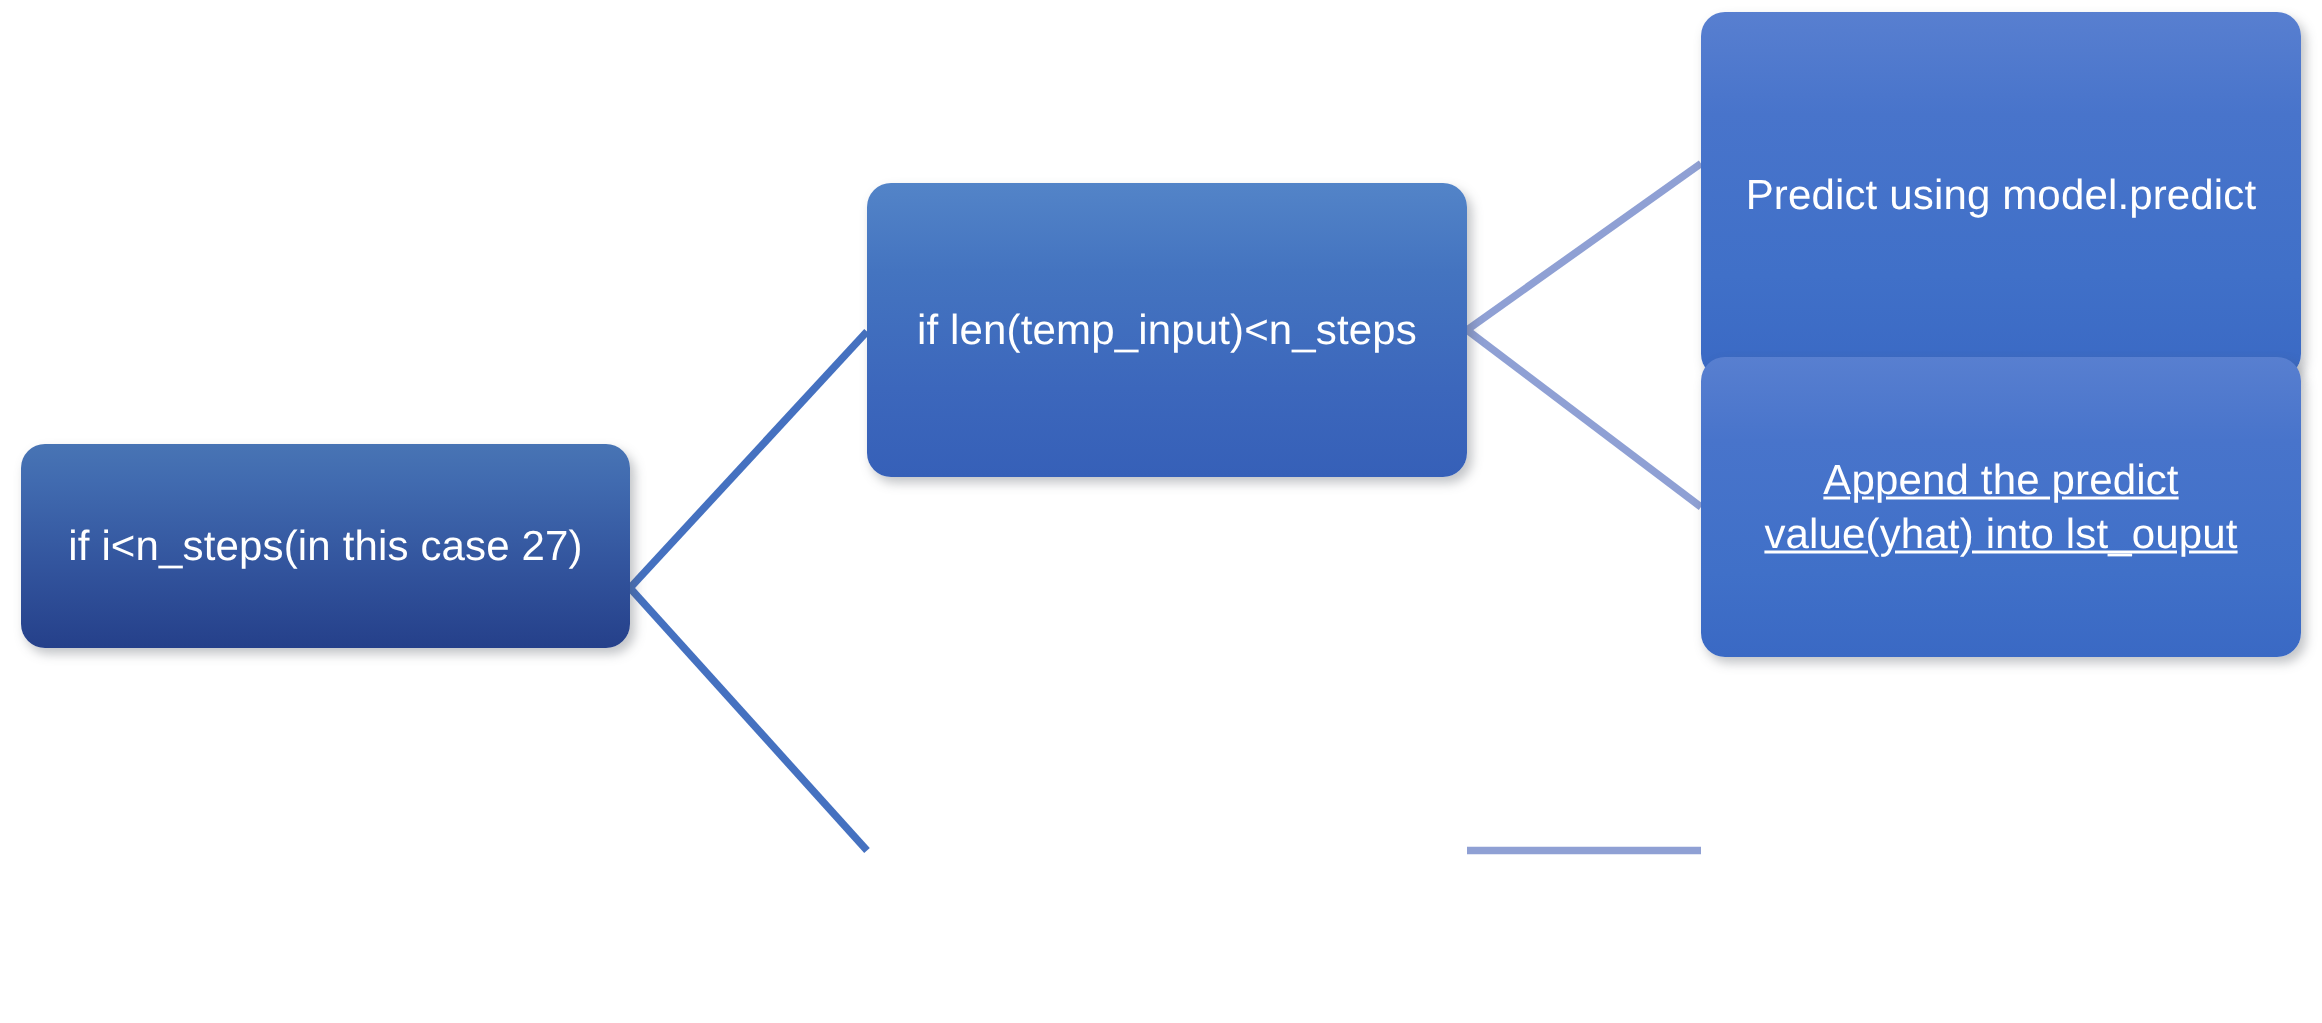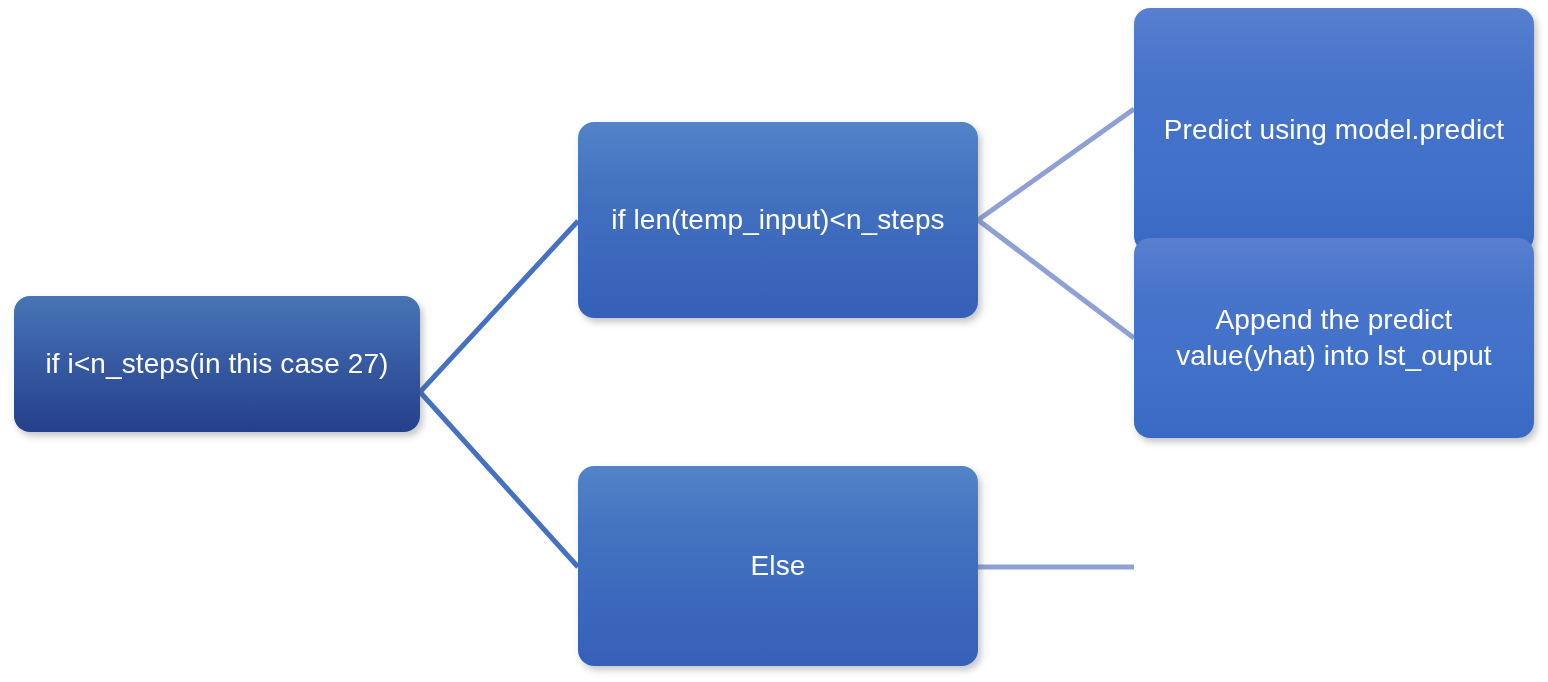--- a/index.html
+++ b/index.html
@@ -55,21 +55,21 @@
     background: linear-gradient(180deg, #5384C8 0%, #4474C0 30%, #3C67BC 70%, #3660B8 100%);
   }
   
   .node--light {
     background: linear-gradient(180deg, #587FD0 0%, #4874CB 28%, #4070C8 72%, #3A69C4 100%);
   }
   #node-root        { left: 14px;   top: 296px; width: 406px; height: 136px; }
   #node-cond        { left: 578px;  top: 122px; width: 400px; height: 196px; }
   #node-else        { left: 578px;  top: 466px; width: 400px; height: 200px; }
   #node-predict     { left: 1134px; top: 8px;   width: 400px; height: 244px; }
-  #node-append      { left: 1134px; top: 238px; width: 400px; height: 200px; }
+  #node-append      { left: 1134px; top: 238px; width: 400px; height: 200px; text-decoration: underline; }
   #node-predict-app { left: 1134px; top: 466px; width: 400px; height: 200px; }
 </style>
 </head>
 <body>
 
 <div id="canvas">
 
   <svg id="connectors" viewBox="0 0 1548 682" width="1548" height="682" xmlns="http://www.w3.org/2000/svg">
     <line x1="420" y1="392" x2="578" y2="221" stroke="#4571C0" stroke-width="5"></line>
     <line x1="420" y1="392" x2="578" y2="567" stroke="#4571C0" stroke-width="5"></line>
@@ -79,23 +79,20 @@
   </svg>
 
   <div class="node node--deep" id="node-root">
     <span class="node-label">if i&lt;n_steps(in this case 27)</span>
   </div>
 
   <div class="node node--mid" id="node-cond">
     <span class="node-label">if len(temp_input)&lt;n_steps</span>
   </div>
 
-  <div class="node node--mid" id="node-else">
-    <span class="node-label">Else</span>
-  </div>
 
   <div class="node node--light" id="node-predict">
     <span class="node-label">Predict using model.predict</span>
   </div>
 
   <div class="node node--light" id="node-append">
     <span class="node-label">Append the predict
 value(yhat) into lst_ouput</span>
   </div>
 

